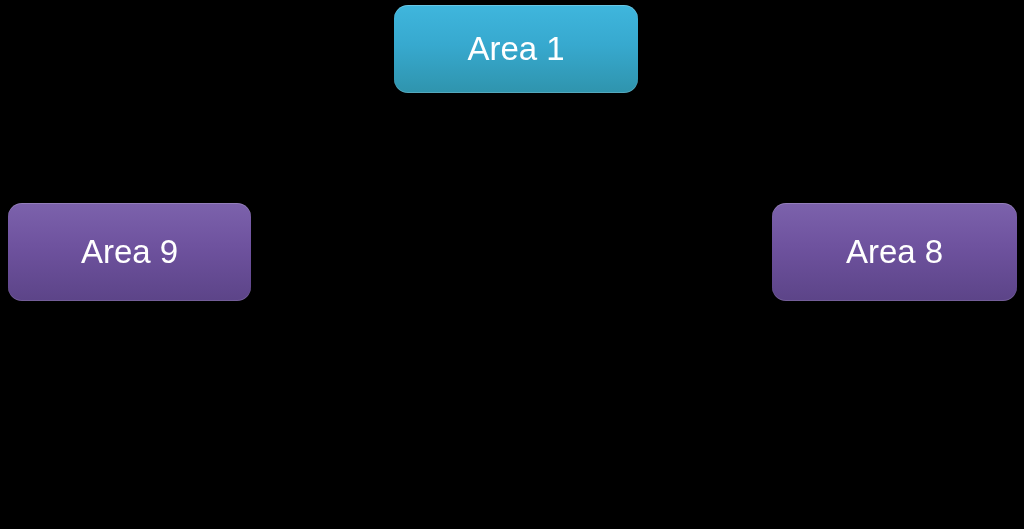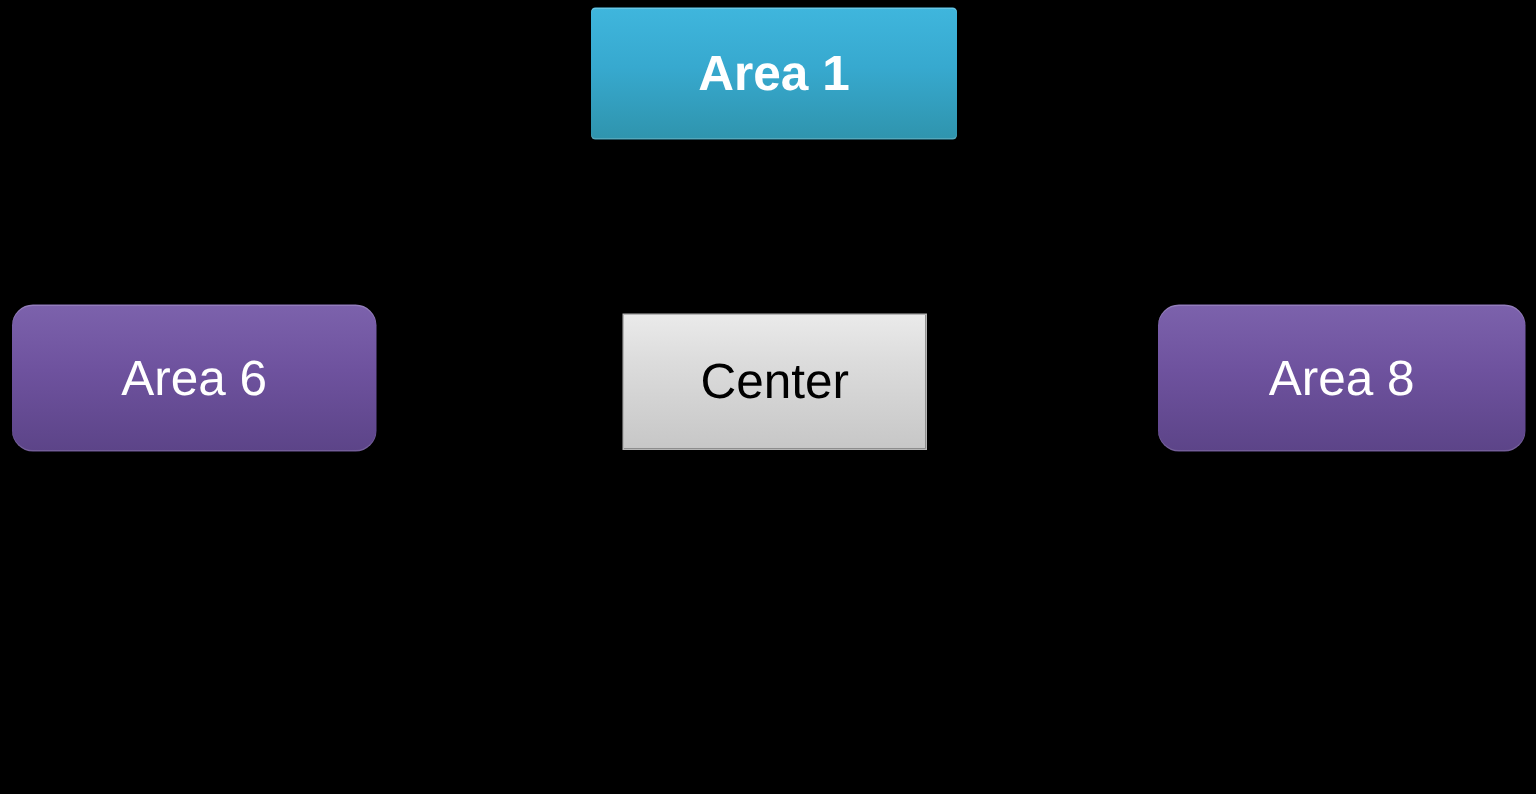--- a/index.html
+++ b/index.html
@@ -30,29 +30,28 @@
     -webkit-font-smoothing: antialiased;
   }
 
   .node-label {
     display: block;
     white-space: nowrap;
   }
 
   
   .node.blue {
-    border-radius: 3px;
+    border-radius: 14px;
     background: linear-gradient(to bottom, #3FB6DD 0%, #37A9CF 45%, #2F94AD 100%);
     color: #FFFFFF;
     font-size: 33px;
     box-shadow:
       0 2px 3px rgba(0,0,0,0.55),
       inset 0 1px 0 rgba(255,255,255,0.22),
       inset 0 -1px 0 rgba(255,255,255,0.18);
-    font-weight: bold;
   }
 
   
   .node.purple {
     border-radius: 14px;
     background: linear-gradient(to bottom, #7C62AC 0%, #6E529E 45%, #5C4488 100%);
     color: #FFFFFF;
     font-size: 33px;
     box-shadow:
       0 2px 3px rgba(0,0,0,0.55),
@@ -80,25 +79,22 @@
 </head>
 <body>
 
 <div id="canvas">
 
   <div class="node blue" id="node-area1">
     <span class="node-label">Area 1</span>
   </div>
 
   <div class="node purple" id="node-area3">
-    <span class="node-label">Area 6</span>
+    <span class="node-label">Area 9</span>
   </div>
 
-  <div class="node gray" id="node-center">
-    <span class="node-label">Center</span>
-  </div>
 
   <div class="node purple" id="node-area4">
     <span class="node-label">Area 8</span>
   </div>
 
 
 </div>
 
 </body></html>

